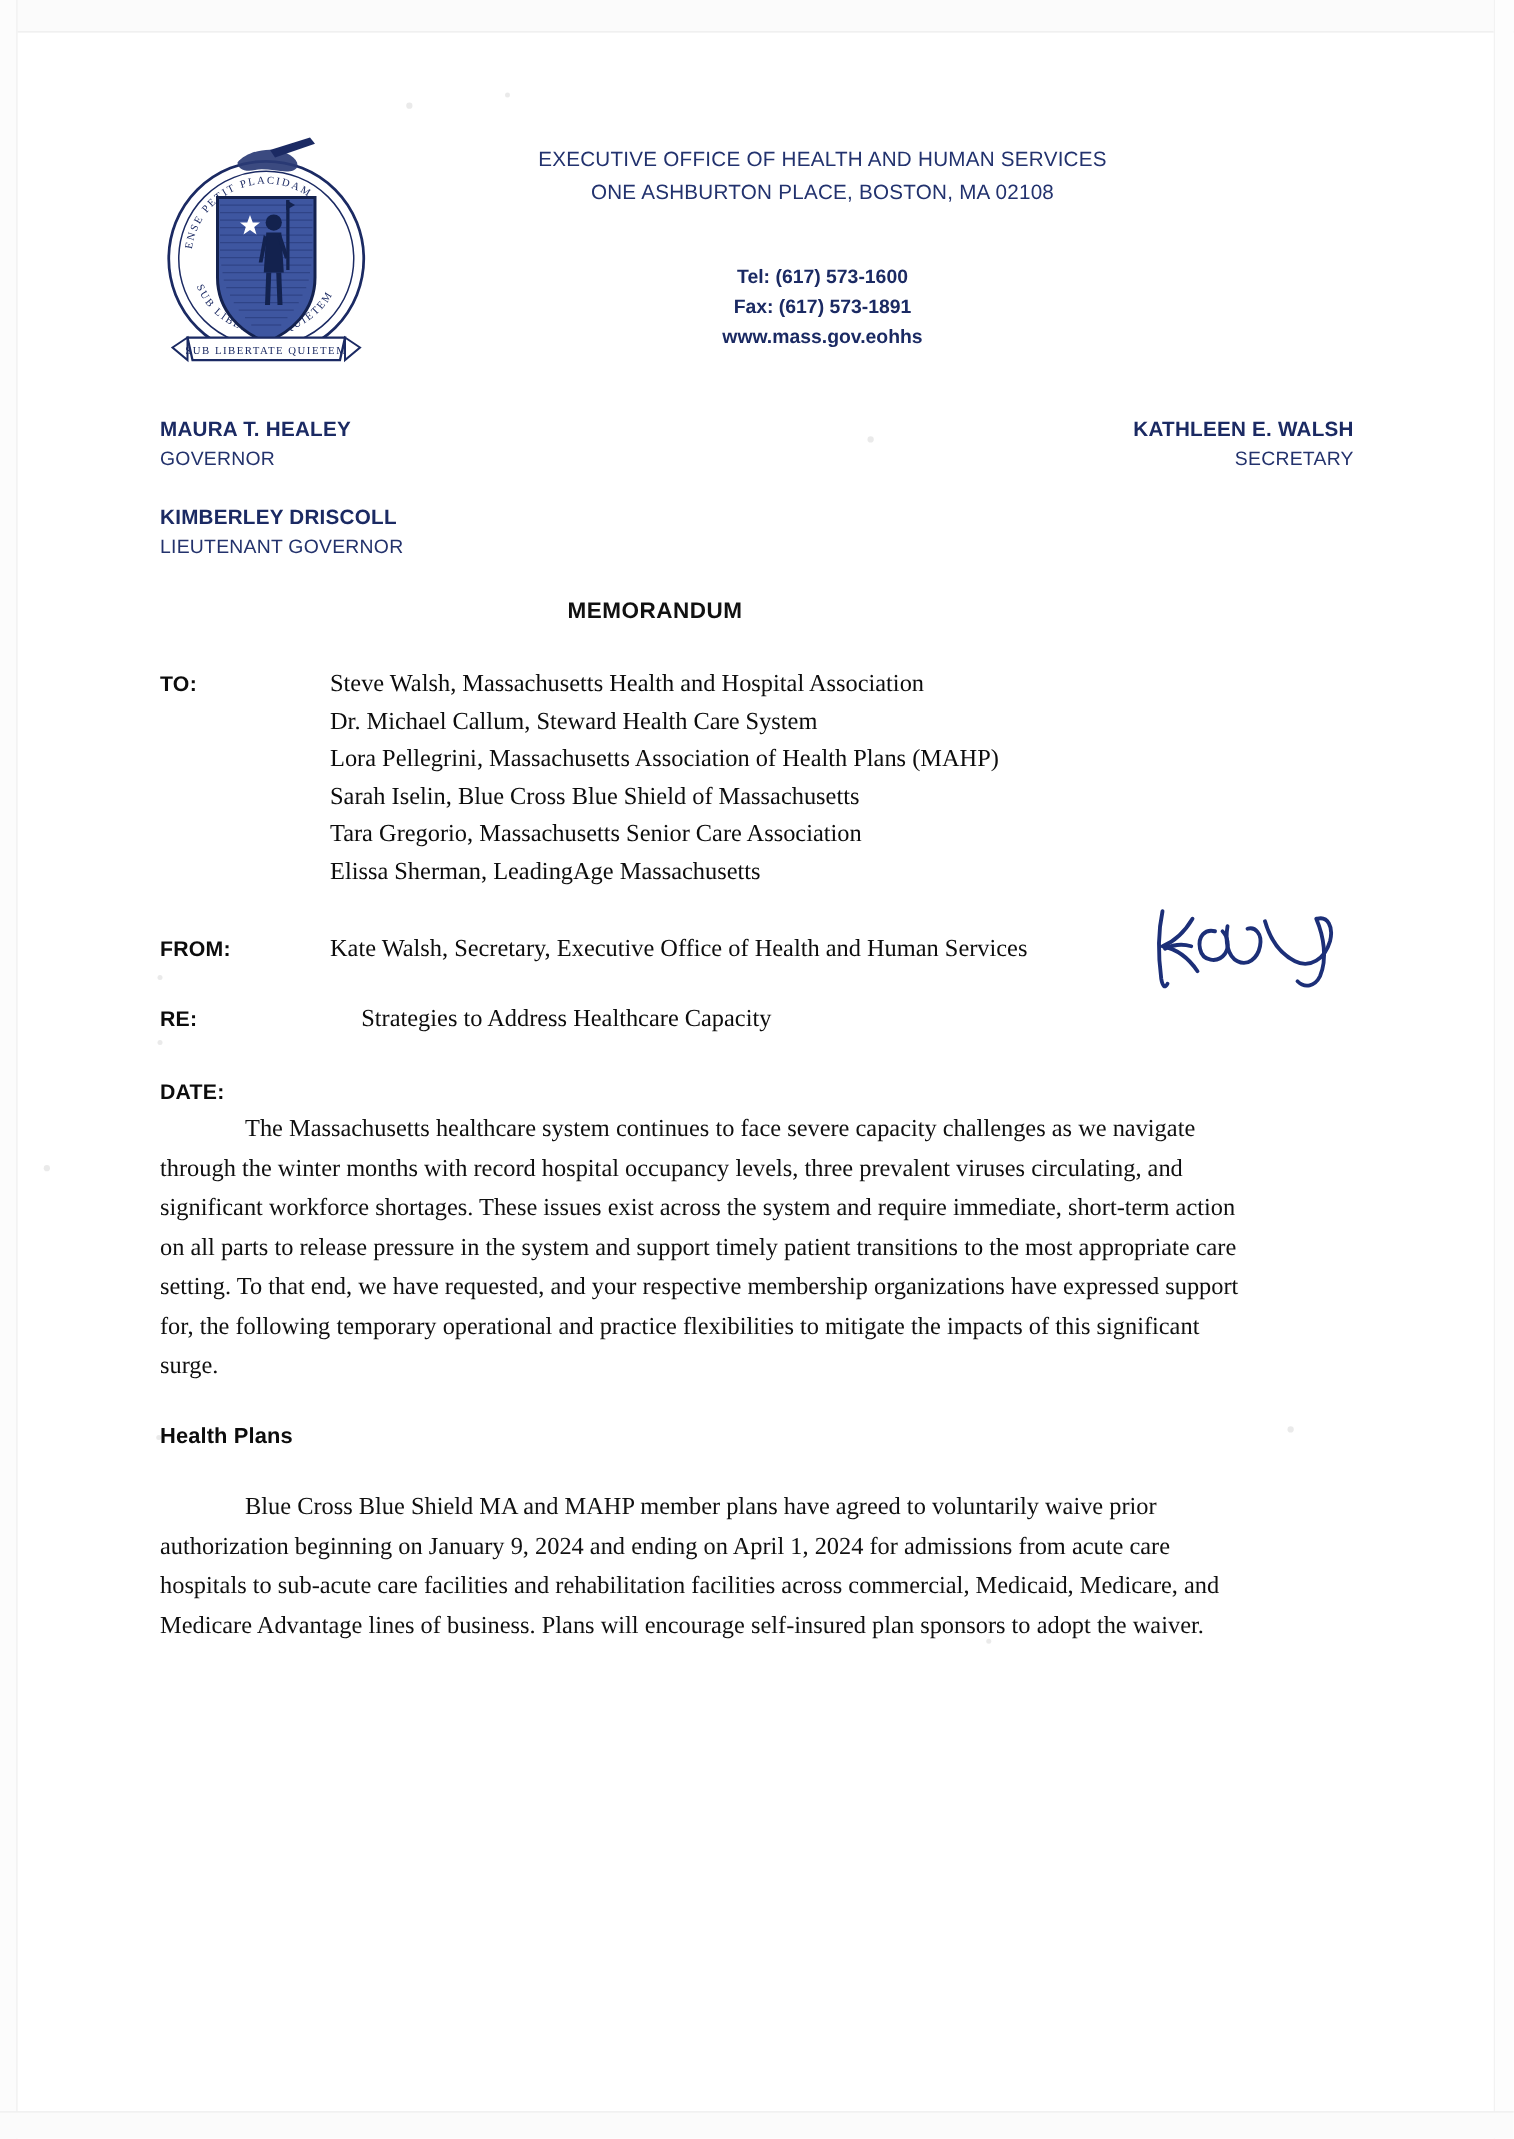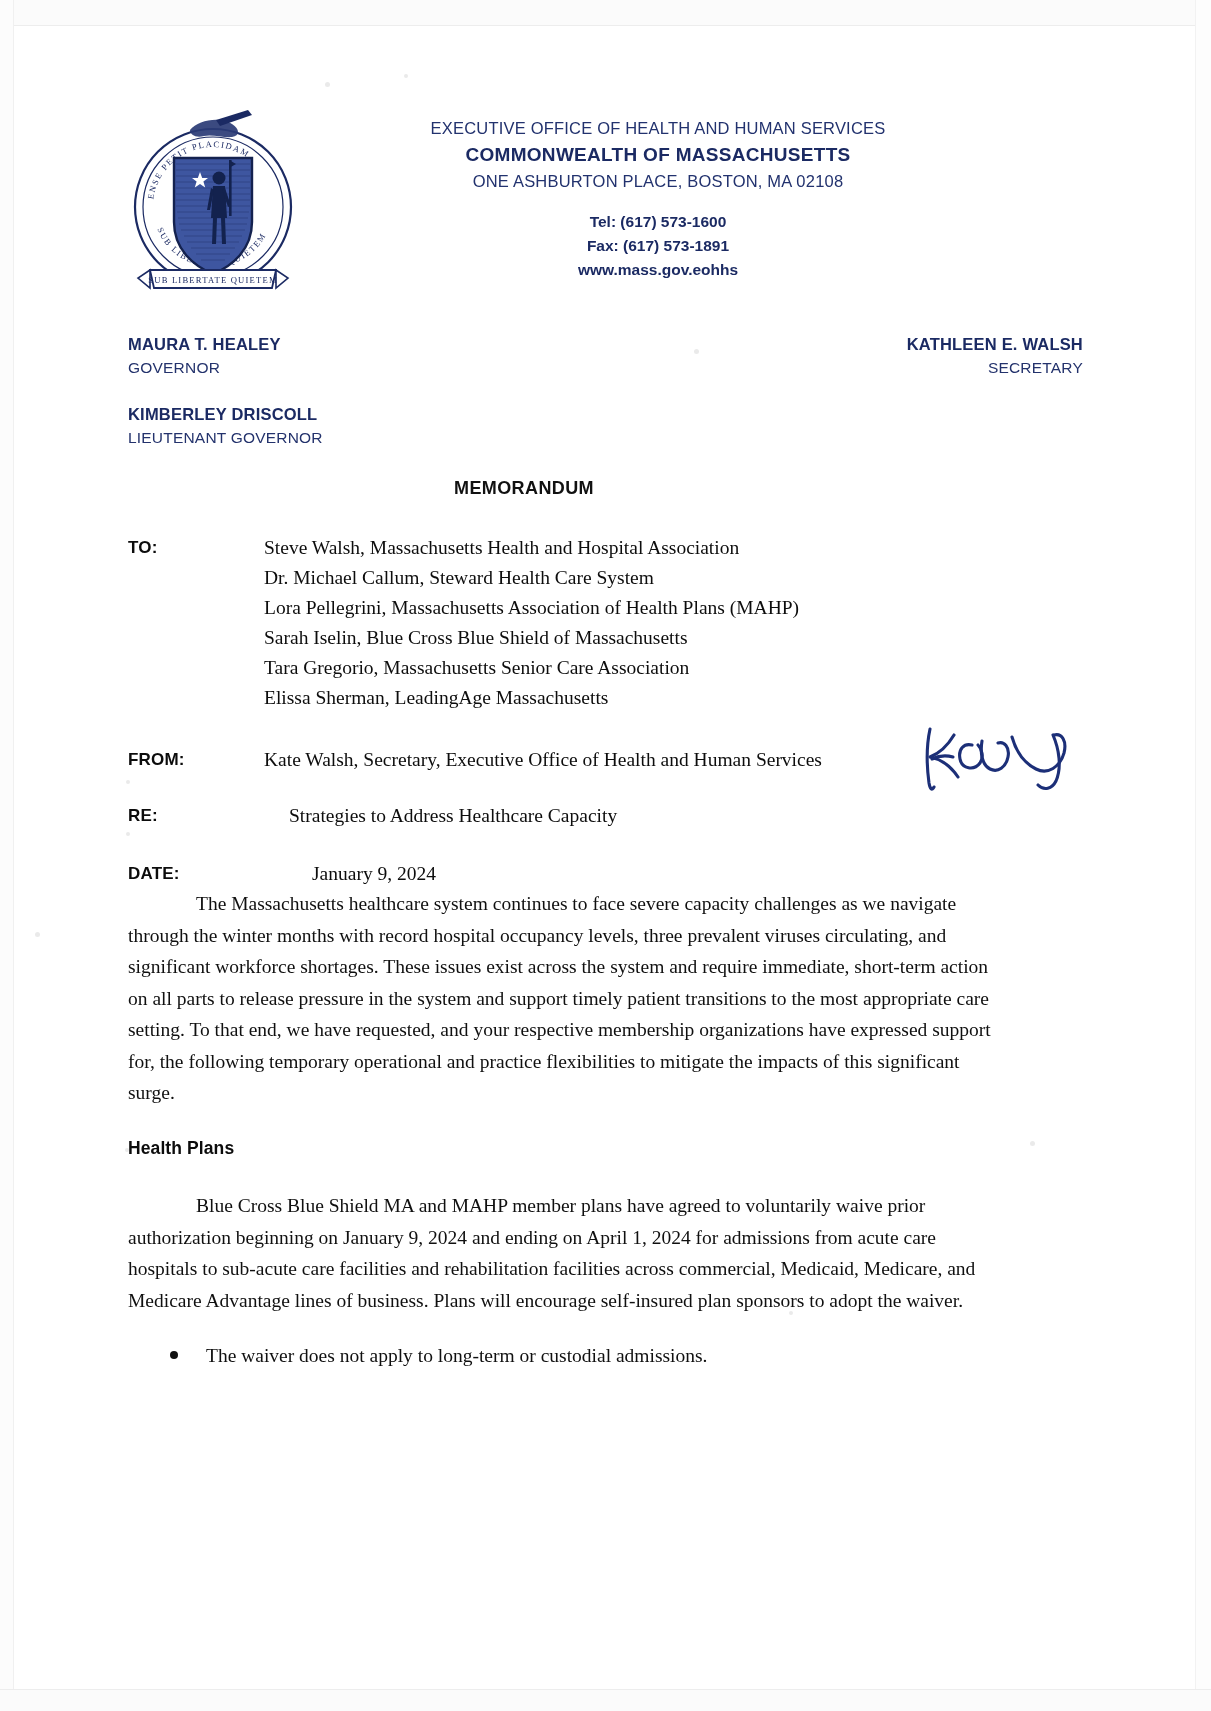--- a/index.html
+++ b/index.html
@@ -363,21 +363,20 @@
 
           <path d="M 22,168 L 148,168 L 144,186 L 26,186 Z" fill="#ffffff" stroke="#1b2a63" stroke-width="1.8"></path>
           <path d="M 22,168 L 10,176 L 22,186 Z" fill="#ffffff" stroke="#1b2a63" stroke-width="1.6"></path>
           <path d="M 148,168 L 160,176 L 148,186 Z" fill="#ffffff" stroke="#1b2a63" stroke-width="1.6"></path>
           <text x="85" y="181" text-anchor="middle" font-family="Liberation Serif, serif" font-size="8.6" fill="#1b2a63" letter-spacing="1.2">SUB LIBERTATE QUIETEM</text>
         </svg>
       </div>
 
       <div class="agency-block">
         <div class="agency-line1">EXECUTIVE OFFICE OF HEALTH AND HUMAN SERVICES</div>
-        <div class="agency-line2">COMMONWEALTH OF MASSACHUSETTS</div>
         <div class="agency-line3">ONE ASHBURTON PLACE, BOSTON, MA 02108</div>
       </div>
 
       <div class="contact-block">
         <div>Tel: (617) 573-1600</div>
         <div>Fax: (617) 573-1891</div>
         <div>www.mass.gov.eohhs</div>
       </div>
     </div>
 
@@ -434,33 +433,26 @@
         </div>
       </div>
 
       <div class="memo-row gap-re">
         <div class="memo-label">RE:</div>
         <div class="memo-value">Strategies to Address Healthcare Capacity</div>
       </div>
 
       <div class="memo-row gap-date">
         <div class="memo-label">DATE:</div>
-        <div class="memo-value">January 9, 2024</div>
       </div>
     </div>
 
     <div class="body-copy">
       <p class="indent">The Massachusetts healthcare system continues to face severe capacity challenges as we navigate through the winter months with record hospital occupancy levels, three prevalent viruses circulating, and significant workforce shortages. These issues exist across the system and require immediate, short-term action on all parts to release pressure in the system and support timely patient transitions to the most appropriate care setting. To that end, we have requested, and your respective membership organizations have expressed support for, the following temporary operational and practice flexibilities to mitigate the impacts of this significant surge.</p>
 
       <div class="section-head">Health Plans</div>
 
       <p class="indent">Blue Cross Blue Shield MA and MAHP member plans have agreed to voluntarily waive prior authorization beginning on January 9, 2024 and ending on April 1, 2024 for admissions from acute care hospitals to sub-acute care facilities and rehabilitation facilities across commercial, Medicaid, Medicare, and Medicare Advantage lines of business.  Plans will encourage self-insured plan sponsors to adopt the waiver.</p>
 
-      <ul class="bullet-list">
-        <li>
-          <span class="dot"></span>
-          <span>The waiver does not apply to long-term or custodial admissions.</span>
-        </li>
-      </ul>
     </div>
 
   </div>
 </div>
 
 </body></html>

